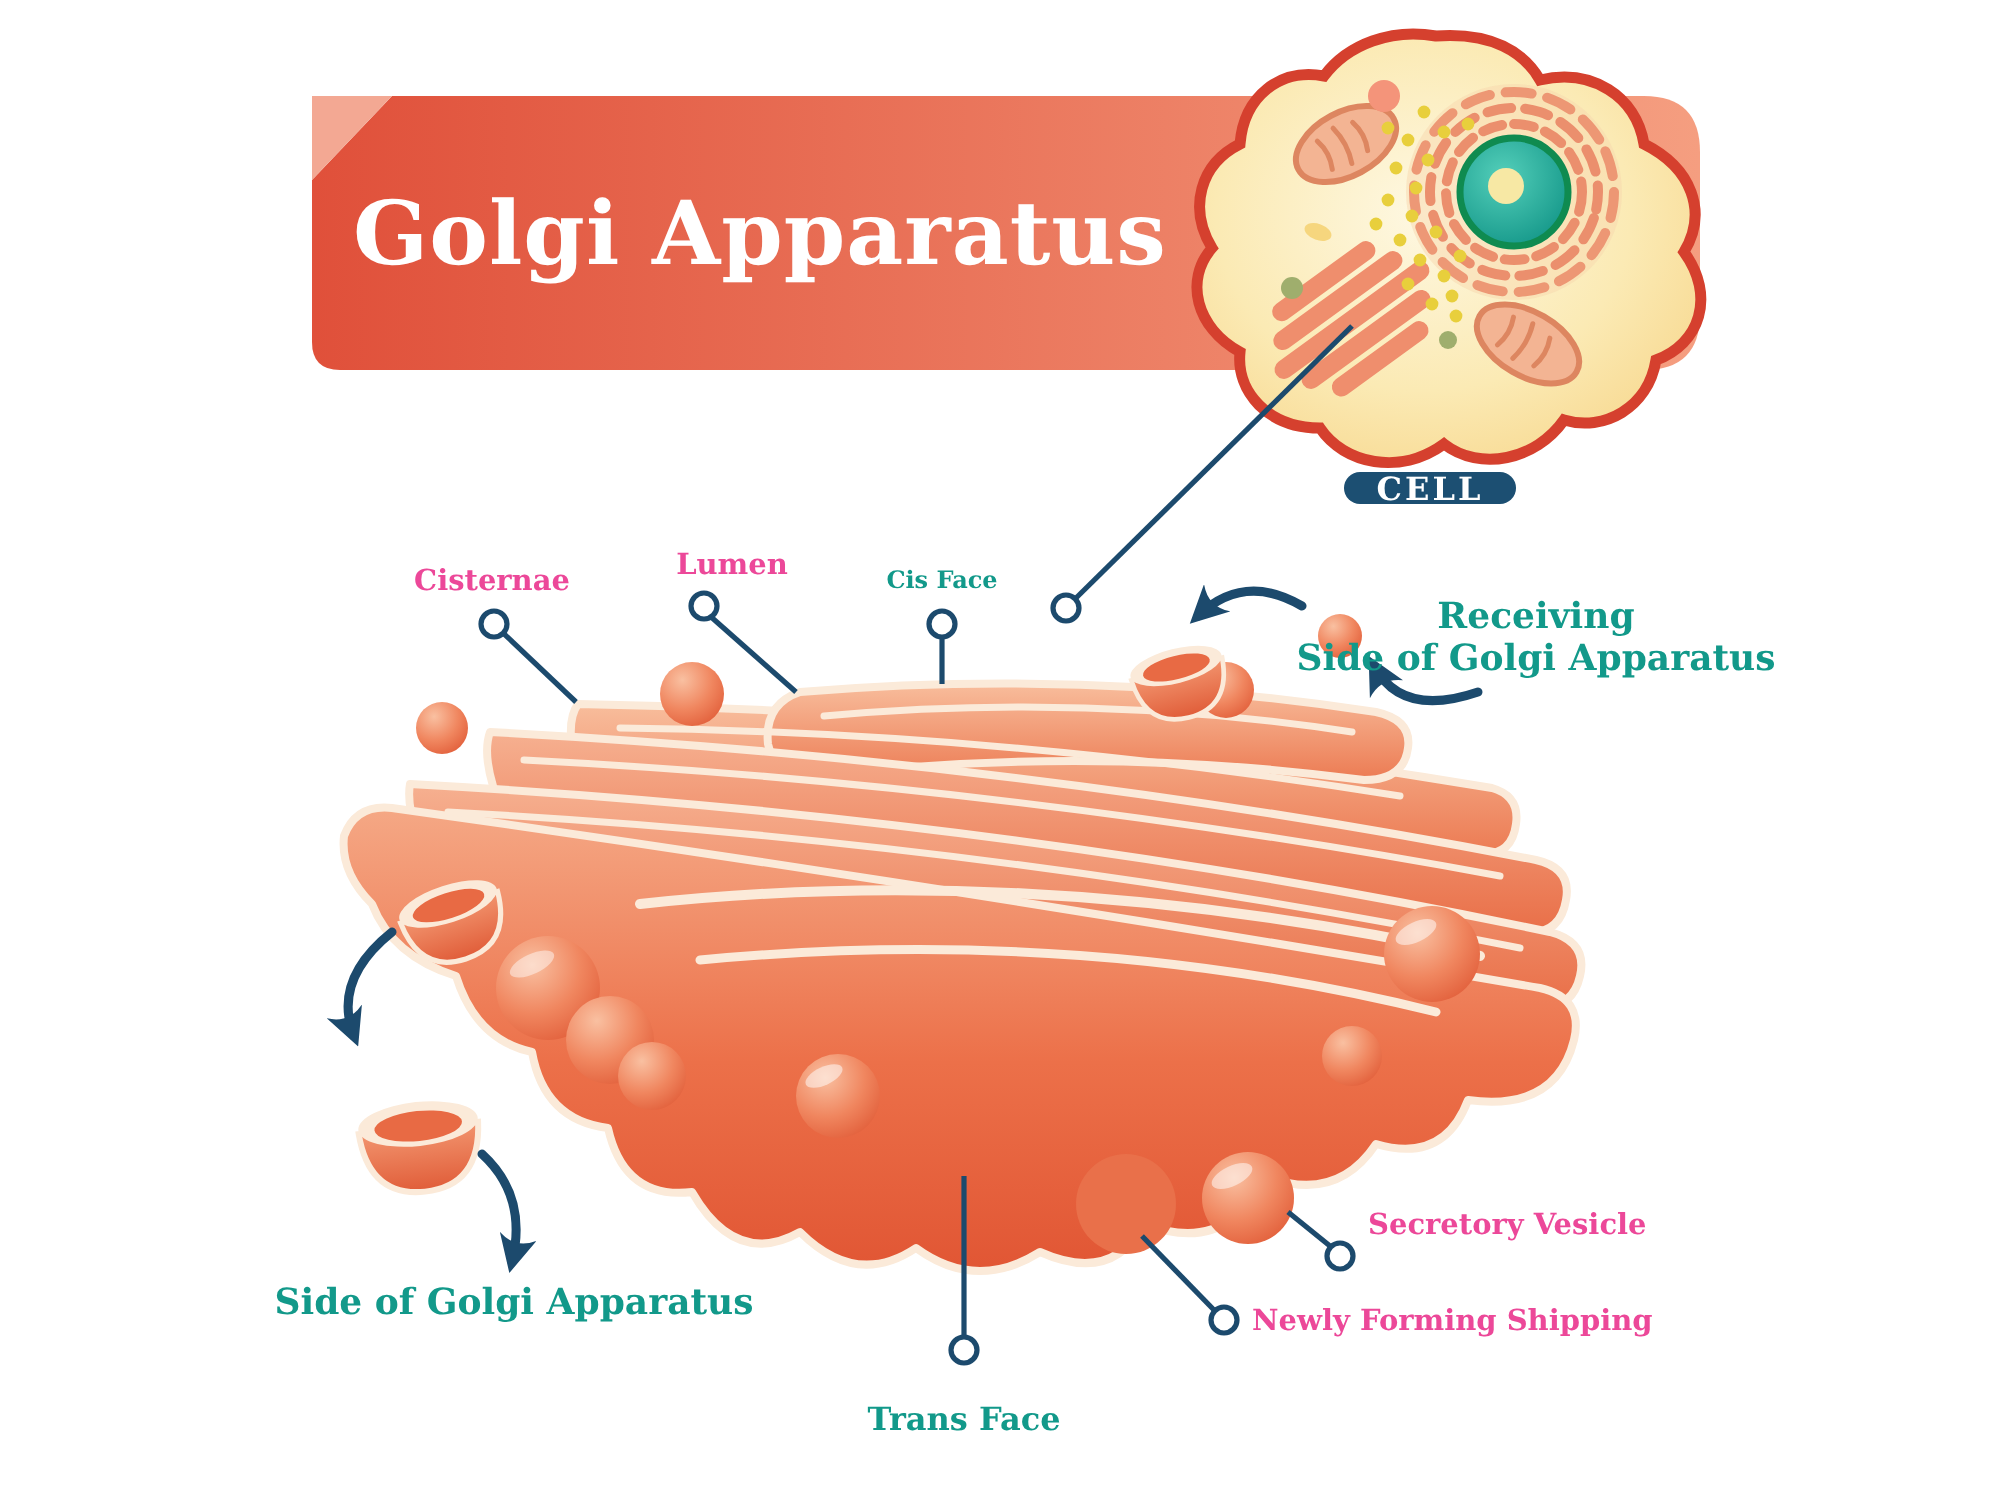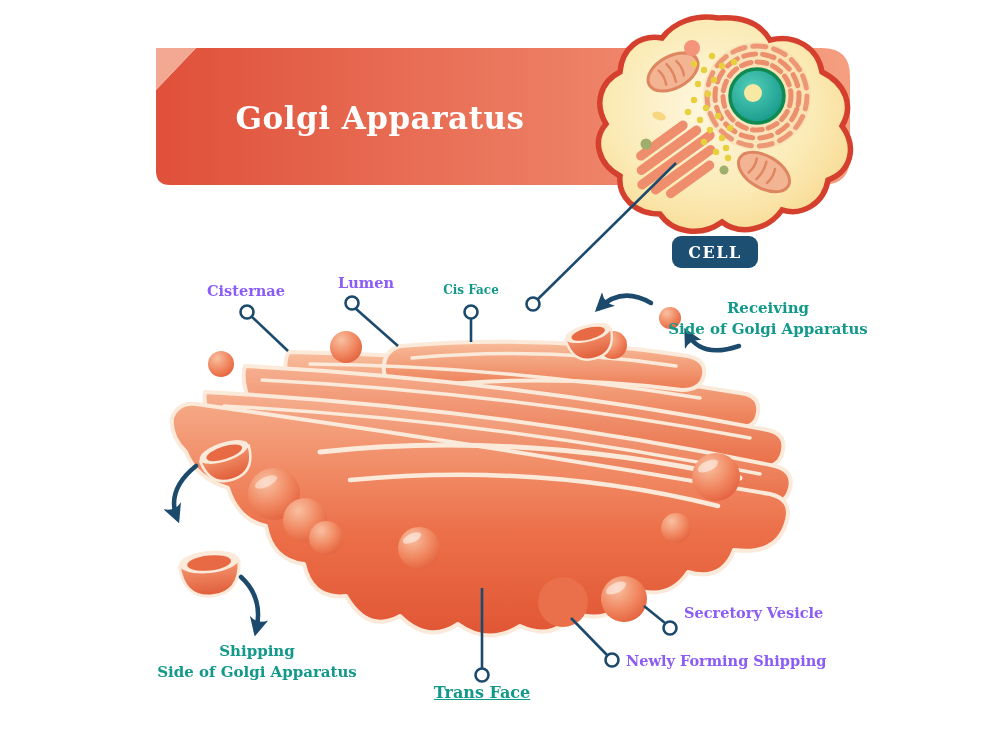--- a/index.html
+++ b/index.html
@@ -1,25 +1,25 @@
 <!DOCTYPE html>
 <html><head>
 <meta charset="utf-8">
 <style>
   html,body{margin:0;padding:0;background:#ffffff;}
   #stage{position:relative;width:1000px;height:750px;background:#ffffff;overflow:hidden;
          font-family:"DejaVu Serif","Liberation Serif",serif;}
   #art{position:absolute;left:0;top:0;width:1000px;height:750px;}
   .lbl{position:absolute;font-weight:700;white-space:nowrap;}
-  .navy{color:#8b5cf6;font-size:14.5px;}
-  .teal{color:#12998a;font-size:15px;line-height:21px;text-align:center;}
+  .navy{color:#ec4899;font-size:14.5px;}
+  .teal{color:#12998a;font-size:18px;line-height:21px;text-align:center;}
   .ctr{transform:translateX(-50%);}
   #title{position:absolute;left:380px;top:90px;transform:translateX(-50%);
-         color:#ffffff;font-size:31px;font-weight:700;line-height:56px;letter-spacing:.5px;}
-  #cellTag{position:absolute;left:672px;top:236px;width:86px;height:32px;background:#1c4f72;
+         color:#ffffff;font-size:44px;font-weight:700;line-height:56px;letter-spacing:.5px;}
+  #cellTag{position:absolute;left:672px;top:236px;width:86px;height:16px;background:#1c4f72;
            border-radius:9px;color:#fff;font-size:16px;font-weight:700;letter-spacing:1.5px;
            display:flex;align-items:center;justify-content:center;}
 </style>
 </head>
 <body>
 
 <div id="stage">
 
 <svg id="art" viewBox="0 0 1000 750">
   <defs>
@@ -262,21 +262,20 @@
 <div class="lbl navy ctr" style="left:246px;top:282px;">Cisternae</div>
 <div class="lbl navy ctr" style="left:366px;top:274px;">Lumen</div>
 <div class="lbl teal ctr" style="left:471px;top:280px;font-size:12px;">Cis Face</div>
 
 <div class="lbl teal ctr" style="left:768px;top:298px;">
   <span style="display:block;">Receiving</span>
   <span style="display:block;">Side of Golgi Apparatus</span>
 </div>
 
 <div class="lbl teal ctr" style="left:257px;top:641px;">
-  <span style="display:block;">Shipping</span>
   <span style="display:block;">Side of Golgi Apparatus</span>
 </div>
 
 <div class="lbl navy" style="left:684px;top:604px;">Secretory Vesicle</div>
 <div class="lbl navy" style="left:626px;top:652px;">Newly Forming Shipping</div>
-<div class="lbl teal ctr" style="left:482px;top:682px;font-size:16px;text-decoration:underline;">Trans Face</div>
+<div class="lbl teal ctr" style="left:482px;top:699px;font-size:16px;">Trans Face</div>
 
 </div>
 
 </body></html>

